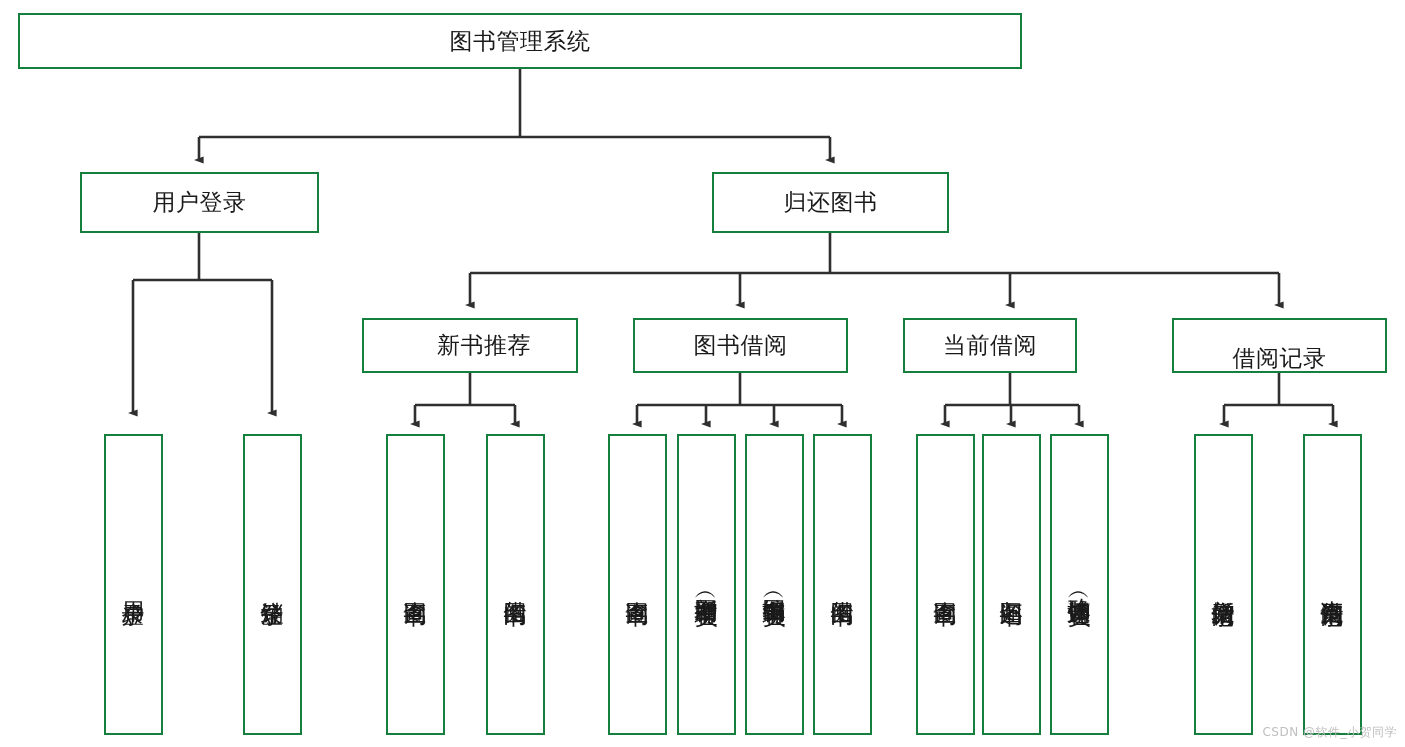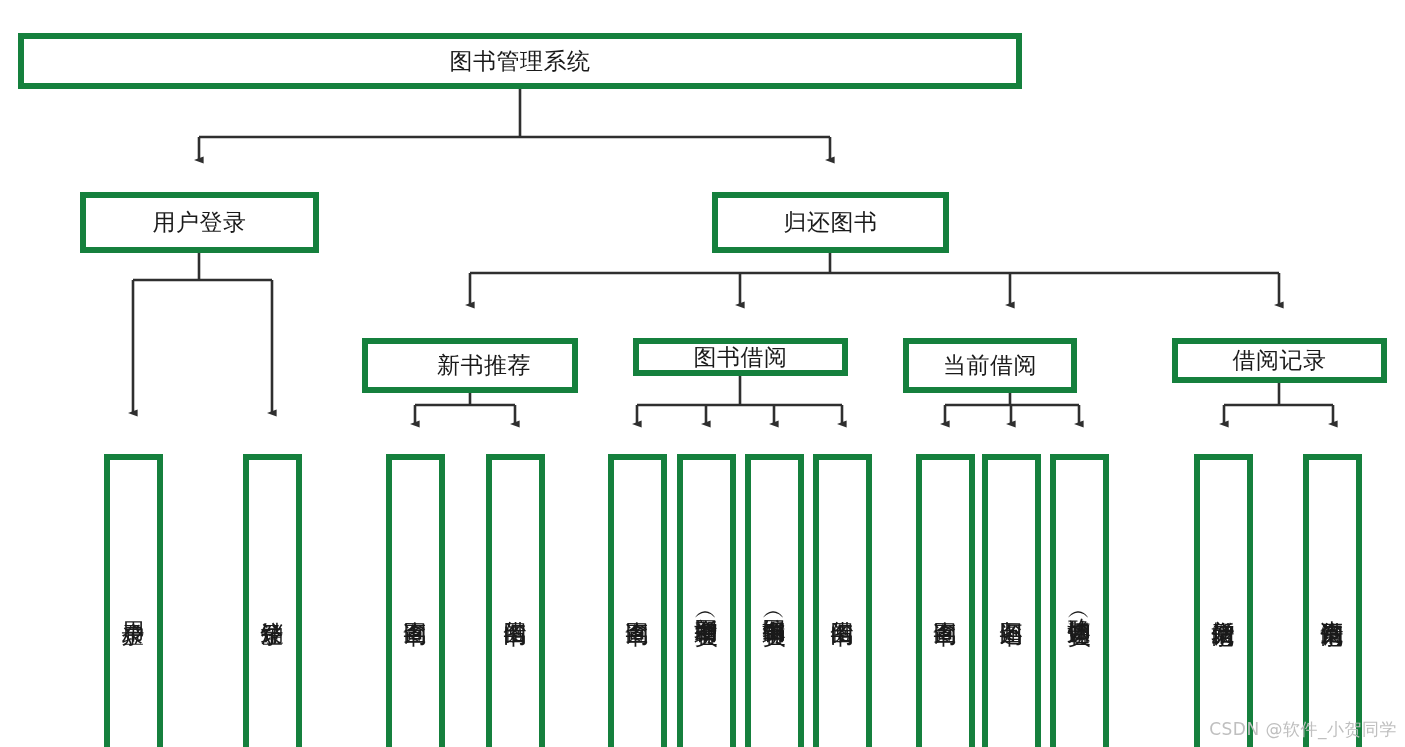--- a/index.html
+++ b/index.html
@@ -20,47 +20,46 @@
   #diagram-svg {
     position: absolute;
     left: 0;
     top: 0;
     width: 1405px;
     height: 747px;
   }
   .node-box {
     position: absolute;
     box-sizing: border-box;
-    border: 6px solid #15803d;
+    border: 2px solid #15803d;
     background: #ffffff;
     display: flex;
     align-items: center;
     justify-content: center;
     color: #1a1a1a;
-    margin-top: 20px;
   }
   .node-label-h {
     font-size: 23px;
     line-height: 1.15;
     letter-spacing: 0.5px;
     white-space: nowrap;
   }
   .node-label-v {
     font-size: 23px;
     line-height: 1.22;
     letter-spacing: 1px;
     writing-mode: vertical-rl;
     text-orientation: upright;
     white-space: nowrap;
   }
   .watermark {
     position: absolute;
     right: 8px;
     bottom: 6px;
-    font-size: 17px;
+    font-size: 12px;
     color: #bfbfbf;
     white-space: nowrap;
     letter-spacing: 0.5px;
   }
 </style>
 </head>
 <body>
 
 <div id="canvas">
 
@@ -124,29 +123,29 @@
   </div>
 
   <div class="node-box" style="left:712px; top:172px; width:237px; height:61px;">
     <span class="node-label-h">归还图书</span>
   </div>
 
   <div class="node-box" style="left:362px; top:318px; width:216px; height:55px;padding-left:28px;">
     <span class="node-label-h">新书推荐</span>
   </div>
 
-  <div class="node-box" style="left:633px; top:318px; width:215px; height:38px;">
+  <div class="node-box" style="left:633px; top:318px; width:215px; height:55px;">
     <span class="node-label-h">图书借阅</span>
   </div>
 
   <div class="node-box" style="left:903px; top:318px; width:174px; height:55px;">
     <span class="node-label-h">当前借阅</span>
   </div>
 
-  <div class="node-box" style="left:1172px; top:318px; width:215px; height:45px;">
+  <div class="node-box" style="left:1172px; top:318px; width:215px; height:55px;align-items:flex-end;">
     <span class="node-label-h">借阅记录</span>
   </div>
 
   <div class="node-box" style="left:104px; top:434px; width:59px; height:301px;">
     <span class="node-label-v">用户登录</span>
   </div>
 
   <div class="node-box" style="left:243px; top:434px; width:59px; height:301px;">
     <span class="node-label-v">注销登录</span>
   </div>

